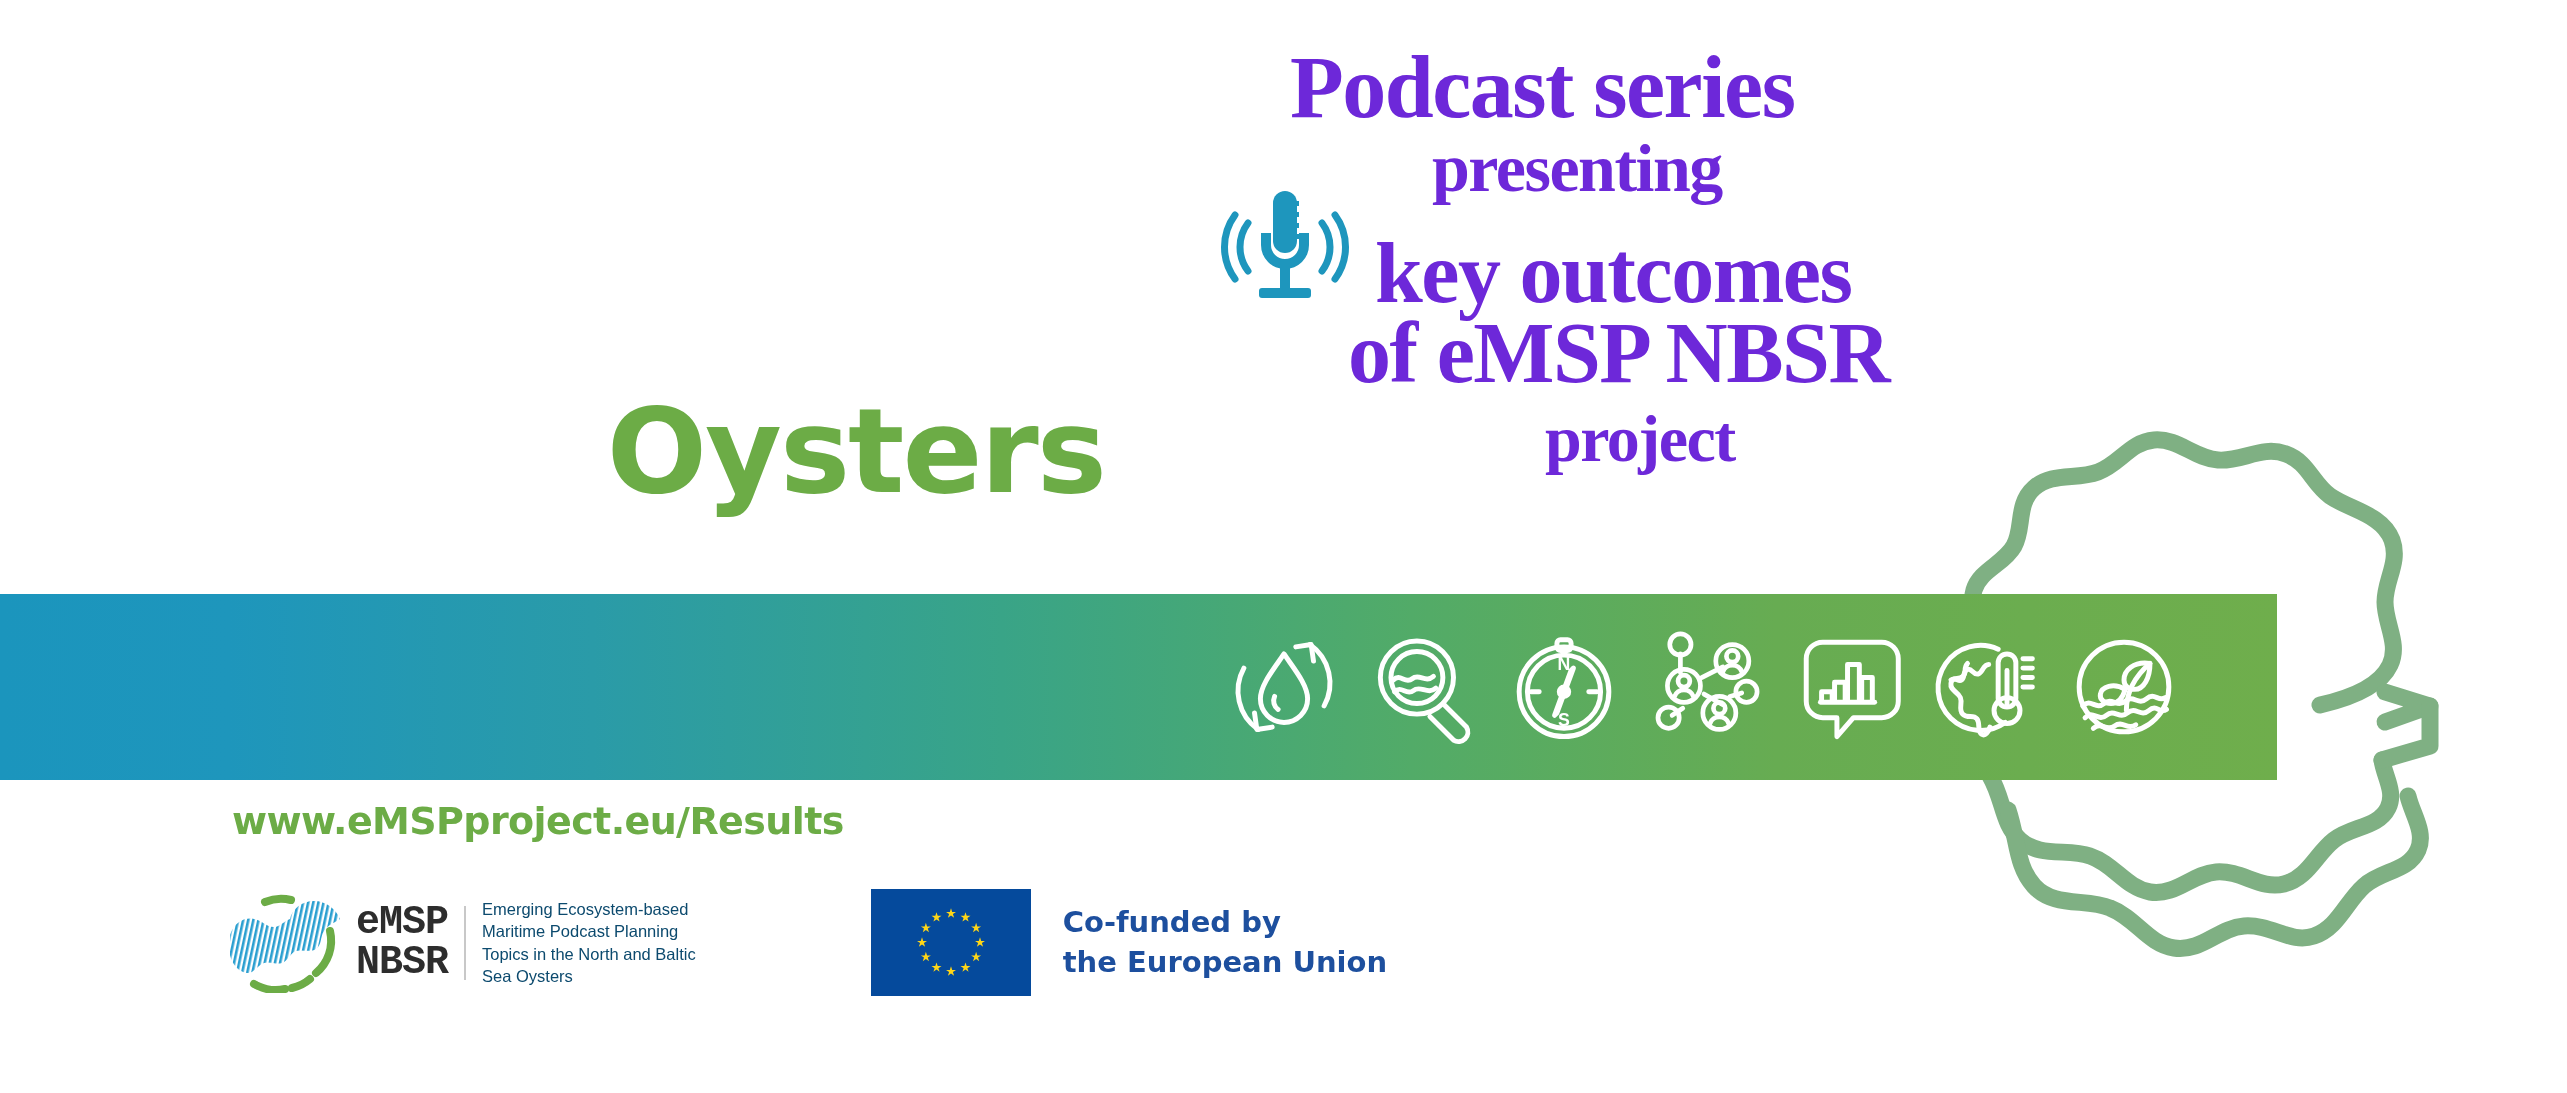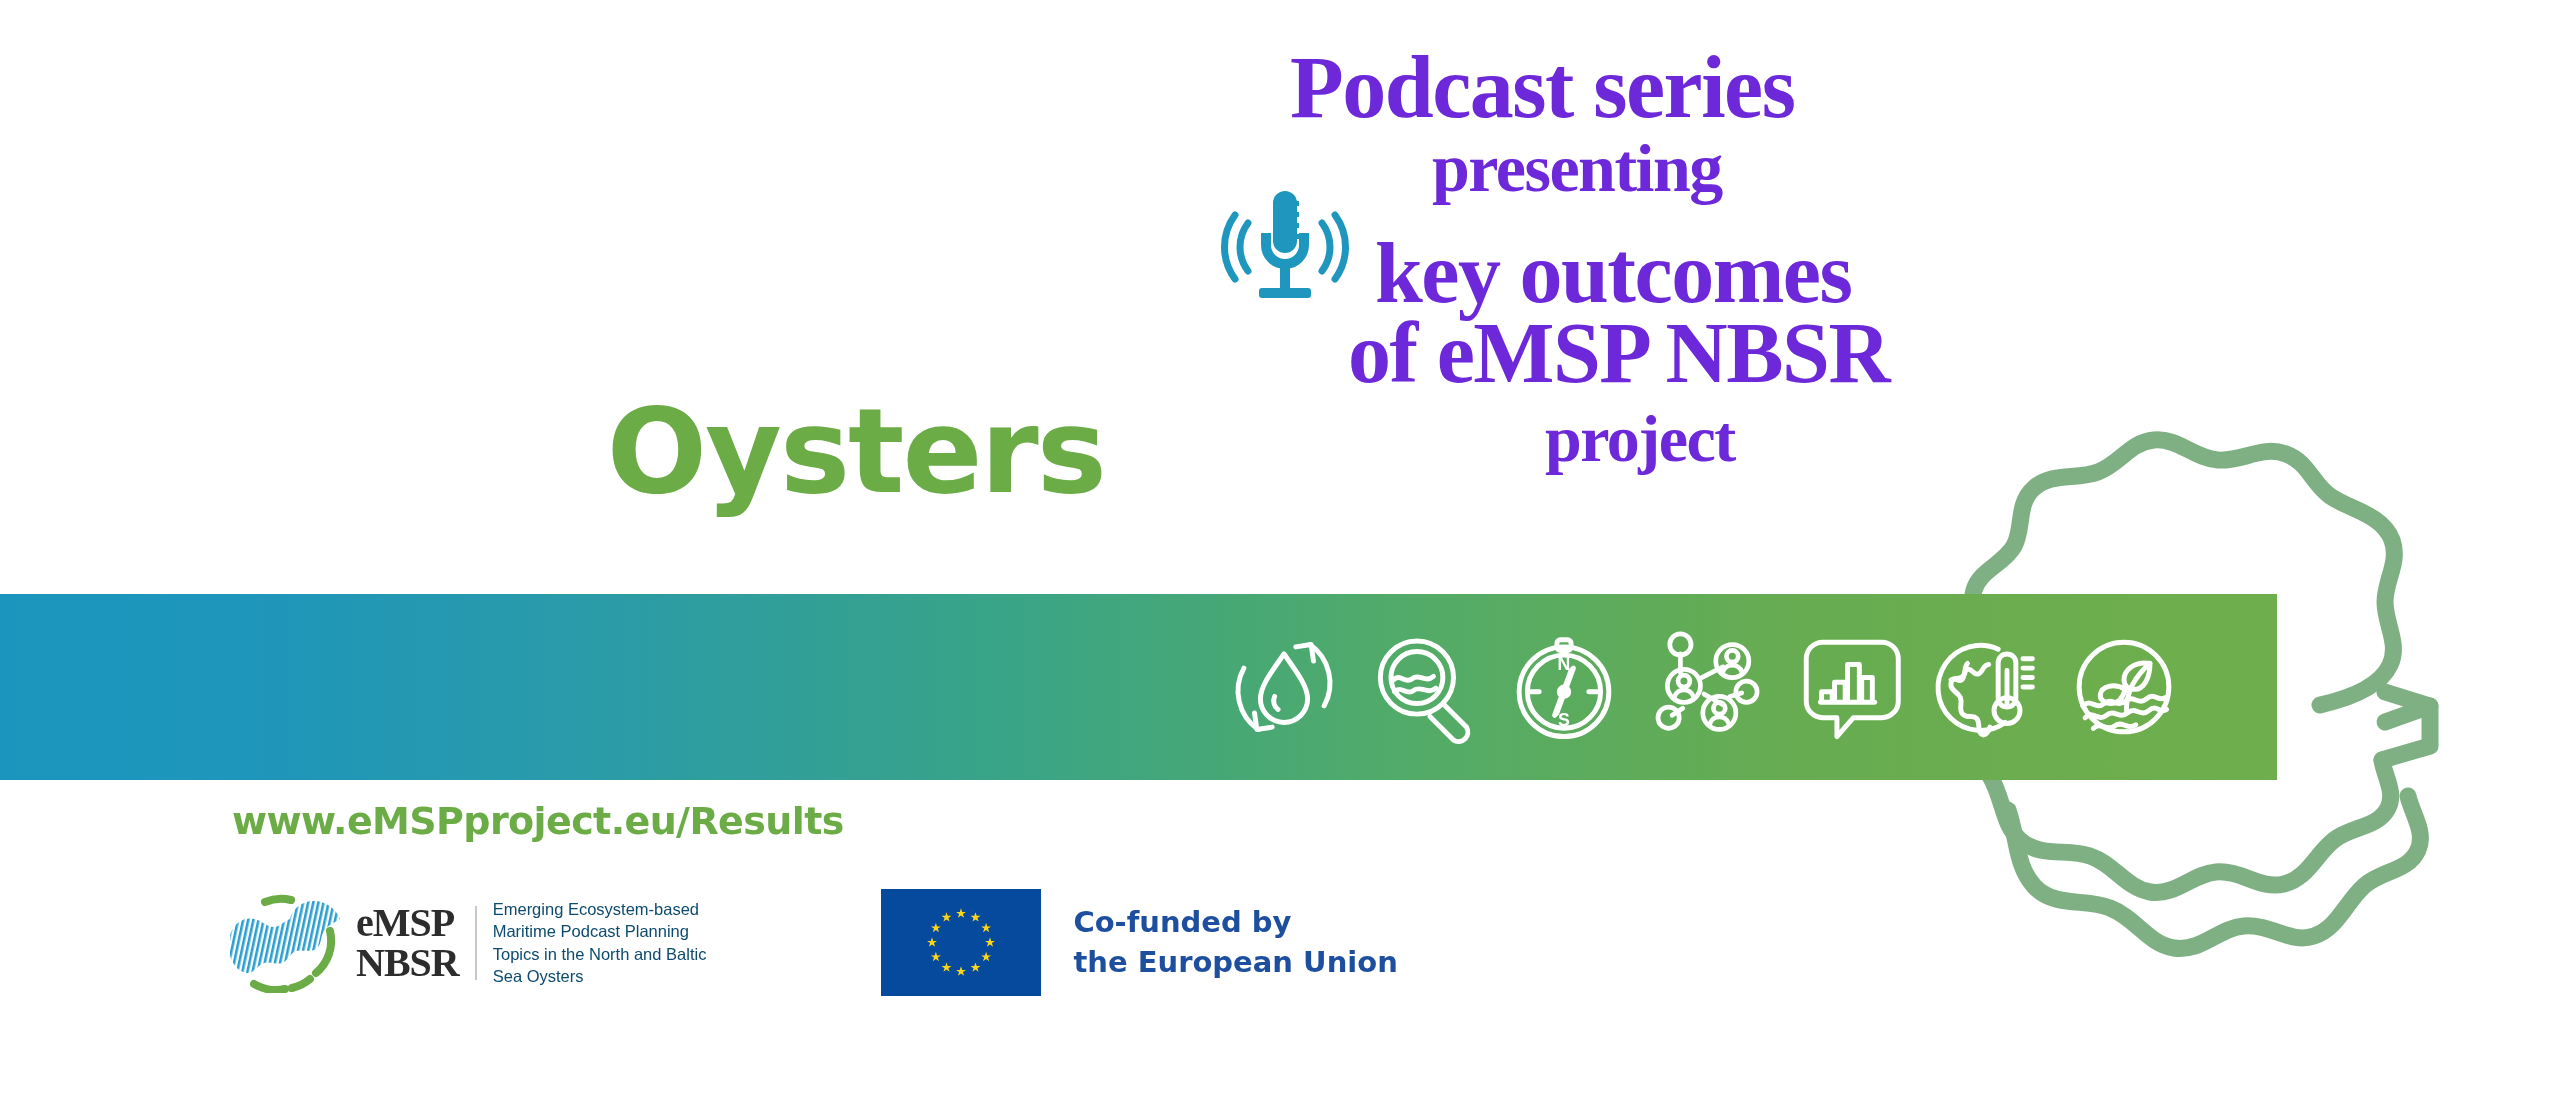--- a/index.html
+++ b/index.html
@@ -64,21 +64,21 @@
     font-family:"DejaVu Sans","Liberation Sans",sans-serif;
     font-weight:700;font-size:38px;letter-spacing:-0.6px;white-space:nowrap;
   }
 
   
   .logos{position:absolute;left:222px;top:890px;display:flex;align-items:flex-start;}
   .emsp-logo{display:flex;align-items:center;height:105px;}
   .emsp-mark{width:126px;height:100px;flex:0 0 126px;}
   .emsp-word{
     margin-left:8px;color:#2d2d2d;
-    font-family:Liberation Serif, serif;
+    font-family:Liberation Mono, monospace;
     font-weight:700;font-size:40px;line-height:0.98;letter-spacing:-1px;
   }
   .emsp-rule{width:2px;height:74px;background:#c8c8c8;margin:0 16px;align-self:center;}
   .emsp-tag{
     color:#0c4a6e;font-family:"Liberation Sans",sans-serif;
     font-size:16.5px;line-height:1.35;white-space:nowrap;align-self:center;
   }
   .eu-logo{display:flex;align-items:center;margin-left:175px;height:105px;}
   .eu-flag{width:160px;height:107px;flex:0 0 160px;background:#054a9c;position:relative;}
   .eu-text{

